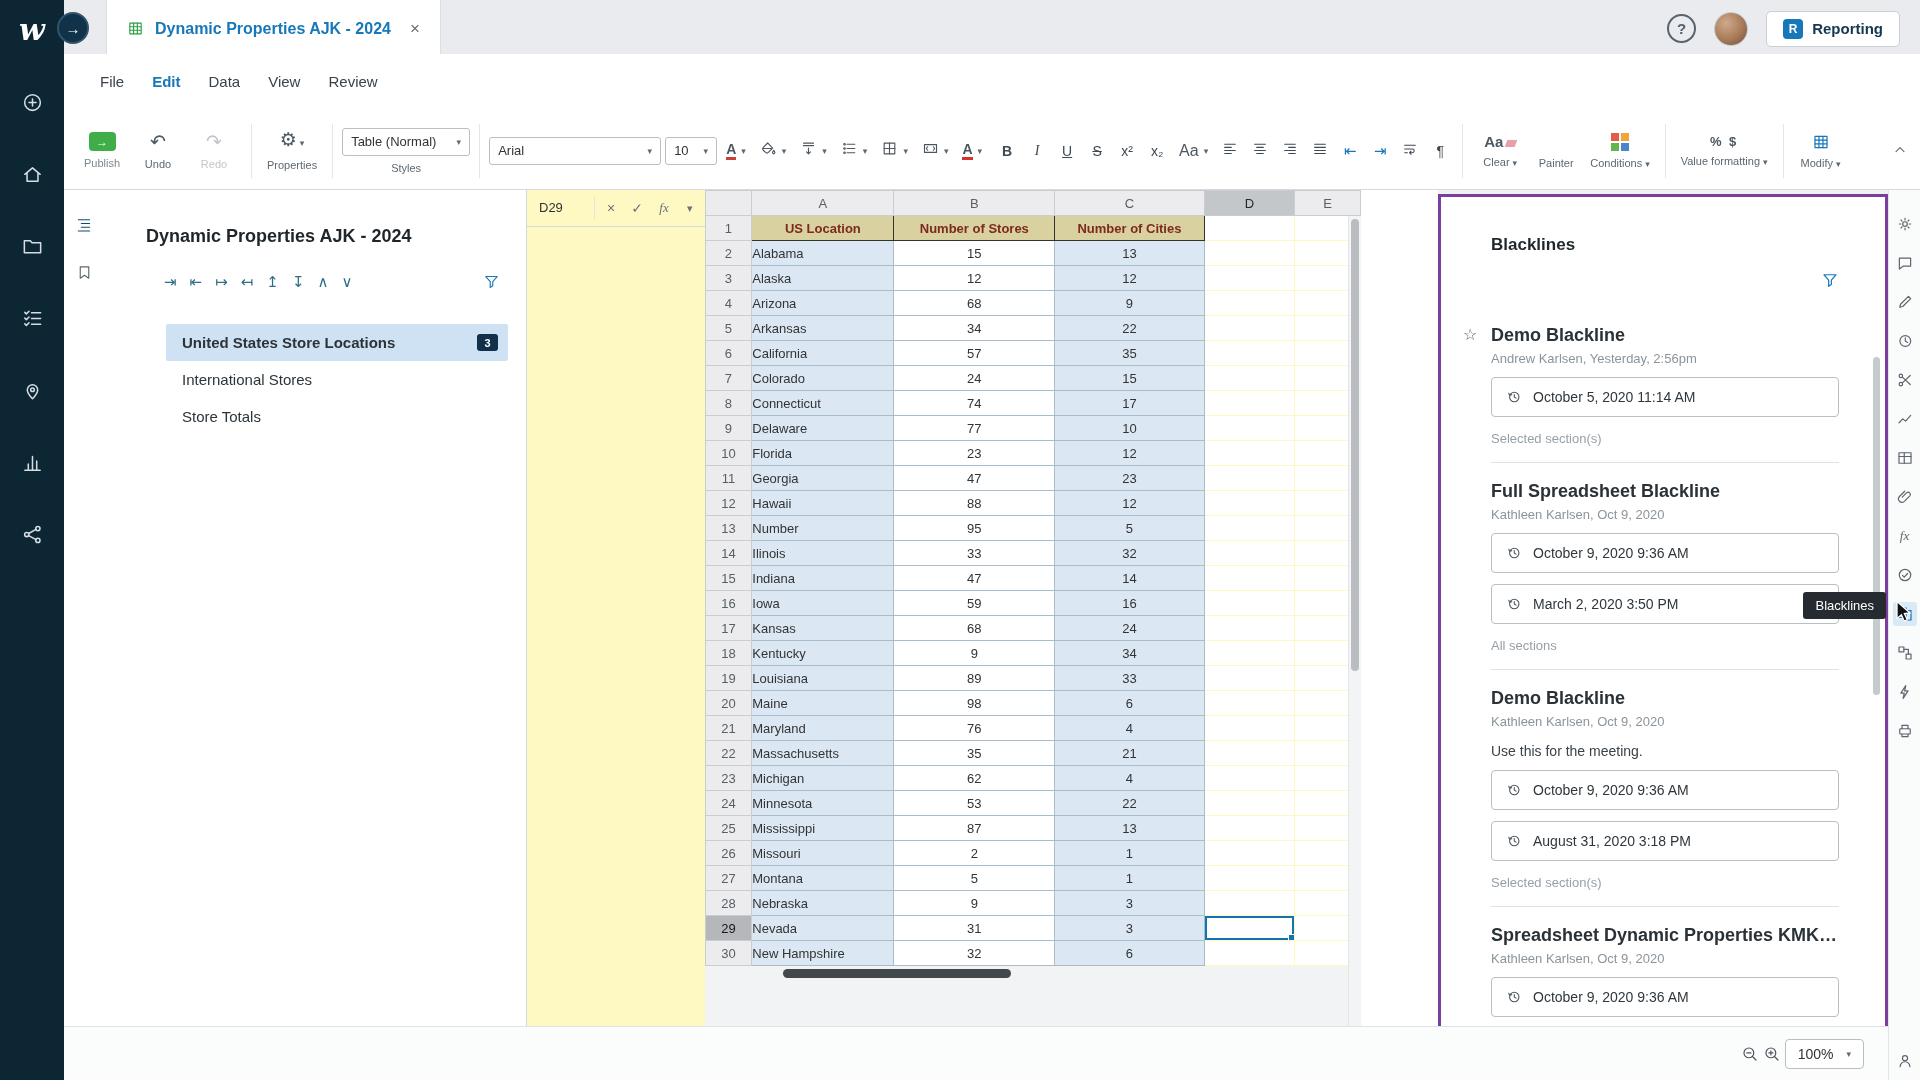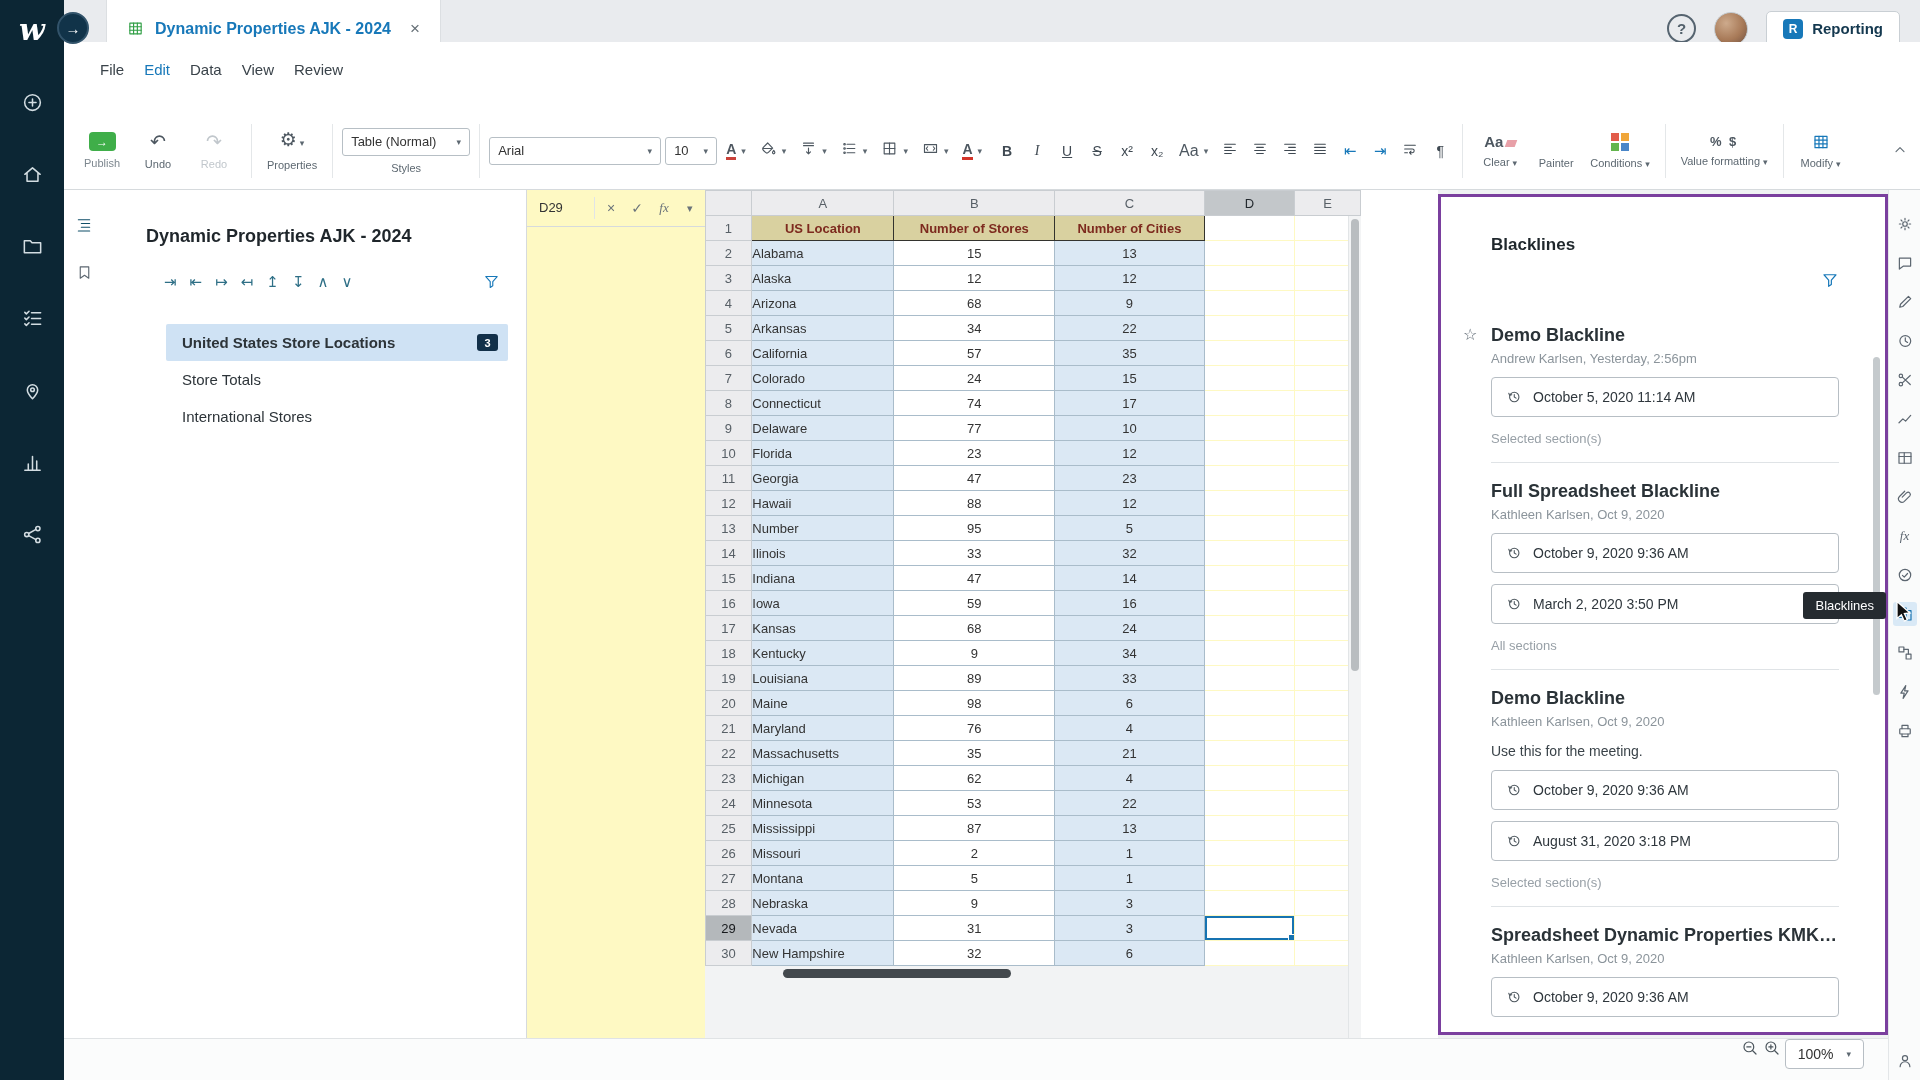--- a/index.html
+++ b/index.html
@@ -29,24 +29,24 @@
         font-size:15px;display:flex;align-items:center;justify-content:center}
   .avatar{width:34px;height:34px;border-radius:50%;background:radial-gradient(circle at 35% 32%,#cdaa8c 0%,#a87a58 55%,#6f5040 100%);
         border:1px solid #c3c9cd}
   .reporting-pill{height:36px;background:#fff;border:1px solid #c9cfd4;border-radius:5px;display:flex;
         align-items:center;gap:9px;padding:0 16px}
   .rep-icon{width:20px;height:20px;background:#1778b9;color:#fff;border-radius:4px;font-size:12px;font-weight:bold;
         display:flex;align-items:center;justify-content:center}
   .rep-label{color:#14384f;font-weight:bold;font-size:15px}
 
   
-  .menubar{position:absolute;left:64px;top:42px;right:0;height:54px;background:#fff;display:flex;
-        align-items:center;gap:20px;padding-left:36px;font-size:15px;color:#3a434a}
+  .menubar{position:absolute;left:64px;top:54px;right:0;height:54px;background:#fff;display:flex;
+        align-items:center;gap:28px;padding-left:36px;font-size:15px;color:#3a434a}
   .menu-item{cursor:pointer}
-  .menu-item.active{color:#1778b9;font-weight:400}
+  .menu-item.active{color:#1778b9;font-weight:700}
 
   
   .toolbar{position:absolute;left:64px;top:112px;right:0;height:78px;background:#fff;
         border-bottom:1px solid #d6dadd;display:flex;align-items:center;padding-left:10px}
   .tsep{width:1px;height:54px;background:#e4e7e9;margin:0 9px;flex:none}
   .bigbtn{min-width:56px;height:64px;display:flex;flex-direction:column;align-items:center;justify-content:center;
         gap:6px;cursor:pointer;padding:0 6px;flex:none}
   .lbl{font-size:11px;color:#5d6871;white-space:nowrap}
   .caret{font-size:9px;color:#5d6871;margin-left:3px}
   .tb-glyph{font-size:19px;color:#4d5760;line-height:20px}
@@ -151,22 +151,22 @@
   
   .rail{position:absolute;right:0;top:190px;width:32px;bottom:0;background:#fafbfb;border-left:1px solid #e3e6e8;
         display:flex;flex-direction:column;align-items:center;padding-top:22px;gap:15px;z-index:4}
   .rail-btn{width:24px;height:24px;border:0;background:transparent;color:#5c6670;display:flex;align-items:center;
         justify-content:center;cursor:pointer;border-radius:3px;flex:none}
   .rail-btn.active{color:#1673b1;background:#d9e9f6}
   .fx-rail{font-style:italic;font-family:"Liberation Serif",serif;font-size:13px}
   .rail-person{margin-top:auto;margin-bottom:10px;color:#5c6670;display:flex}
 
   
-  .bottombar{position:absolute;left:64px;right:32px;bottom:0;height:42px;background:#fbfcfc;border-top:1px solid #e0e3e5;
-        display:flex;align-items:flex-start;justify-content:flex-end;gap:4px;padding-right:24px;z-index:2}
+  .bottombar{position:absolute;left:64px;right:32px;bottom:0;height:54px;background:#fbfcfc;border-top:1px solid #e0e3e5;
+        display:flex;align-items:center;justify-content:flex-end;gap:4px;padding-right:24px;z-index:2}
   .zoom-ic{color:#4b555c;display:flex;cursor:pointer}
   .zoom-select{height:30px;border:1px solid #b7bec4;border-radius:4px;background:#fff;display:flex;align-items:center;
         gap:10px;padding:0 12px;font-size:14px;color:#333;cursor:pointer}
 
   
   .bl-tooltip{position:absolute;right:34px;top:592px;background:#252b30;color:#fff;font-size:13px;
         padding:6px 12px;border-radius:3px;z-index:50}
   .cursor{position:absolute;left:1893px;top:600px;z-index:60;pointer-events:none}
 </style>
 </head>
@@ -444,24 +444,24 @@
             <path d="M4 5h16l-6.2 7.2V18l-3.6 2.4v-8.2z"></path>
           </svg>
         </span>
       </div>
     <ul class="outline-list" id="outlineList">
         <li class="outline-item selected">
           <span>United States Store Locations</span>
           <span class="badge">3</span>
         </li>
         <li class="outline-item">
-          <span>Store Totals</span>
+          <span>International Stores</span>
         </li>
         <li class="outline-item">
-          <span>International Stores</span>
+          <span>Store Totals</span>
         </li>
       </ul>
   </div>
 </section>
 
 <section class="sheet">
   <div class="formula-bar">
     <span class="cellref">D29</span>
     <span class="fb-ic">×</span>
     <span class="fb-ic">✓</span>

